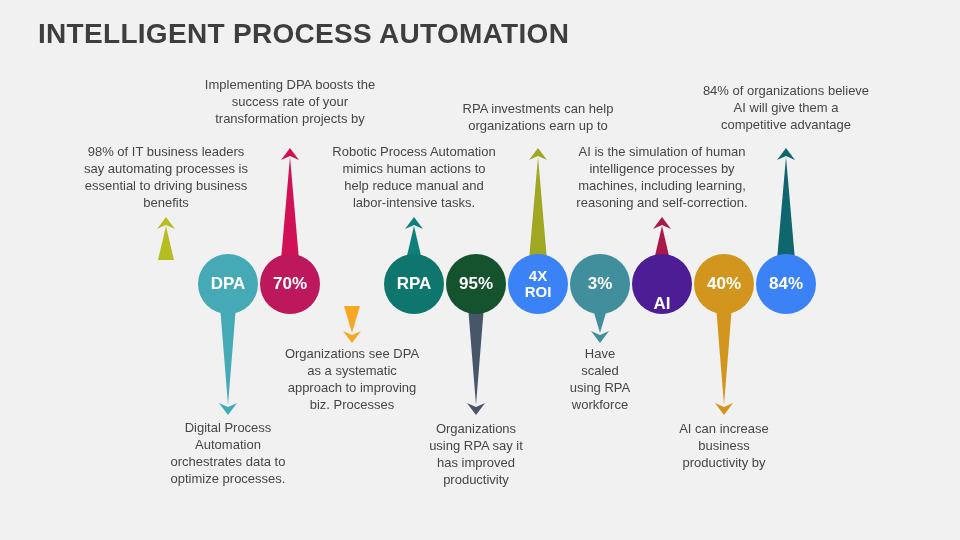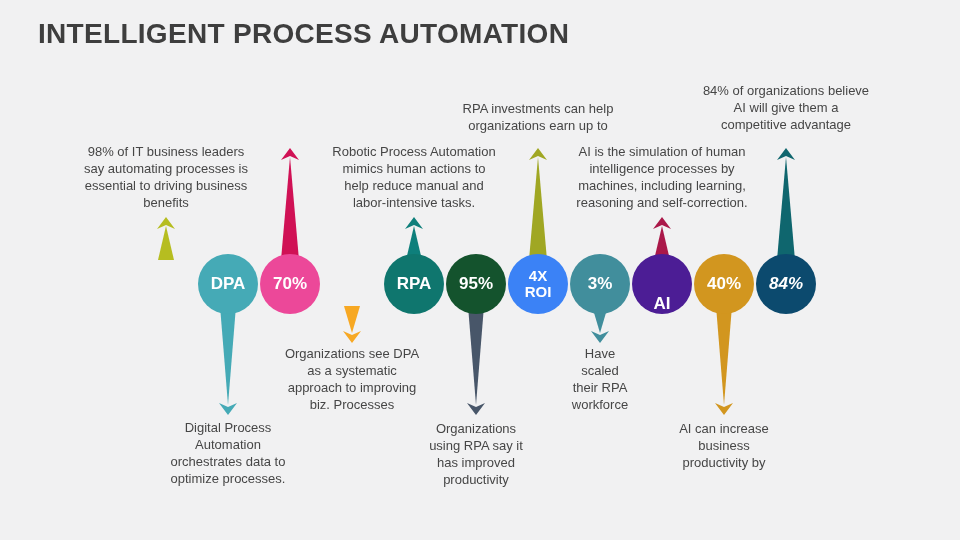--- a/index.html
+++ b/index.html
@@ -48,25 +48,28 @@
       <polygon points="23,0 39,0 31,99"></polygon>
       <polygon points="22,97 31,109 40,97 31,101"></polygon>
     </svg>
     <div class="note n1">Digital Process
 Automation
 orchestrates data to
 optimize processes.</div>
   </div>
 
   <div class="item i2">
+    <div class="note n2">Implementing DPA boosts the
+success rate of your
+transformation projects by</div>
     <svg class="arrow up-long" width="62" height="118" viewBox="0 0 62 118" fill="#d01155">
       <polygon points="22,16 31,4 40,16 31,12"></polygon>
       <polygon points="22,116 40,116 31,13"></polygon>
     </svg>
-    <div class="circle" style="background-color: #ec4899;">
+    <div class="circle" style="background-color: #be185d;">
         <span>70%</span>
       </div>
   </div>
 
   <div class="item i3">
     <svg class="arrow down-short" width="62" height="40" viewBox="0 0 62 40" fill="#f7a823">
       <polygon points="23,0 39,0 31,27"></polygon>
       <polygon points="22,25 31,37 40,25 31,29"></polygon>
     </svg>
     <div class="note n3">Organizations see DPA
@@ -119,21 +122,21 @@
   <div class="item i7">
     <div class="circle" style="background-color: rgb(65, 142, 156);">
         <span>3%</span>
       </div>
     <svg class="arrow down-short" width="62" height="40" viewBox="0 0 62 40" fill="#418e9c">
       <polygon points="23,0 39,0 31,27"></polygon>
       <polygon points="22,25 31,37 40,25 31,29"></polygon>
     </svg>
     <div class="note n7">Have
 scaled
-their RPA
+using RPA
 workforce</div>
   </div>
 
   <div class="item i8">
     <div class="note n8">AI is the simulation of human
 intelligence processes by
 machines, including learning,
 reasoning and self-correction.</div>
     <svg class="arrow up-short" width="62" height="48" viewBox="0 0 62 48" fill="#aa1849">
       <polygon points="22,15 31,3 40,15 31,11"></polygon>
@@ -158,17 +161,17 @@
   </div>
 
   <div class="item i10">
     <div class="note n10">84% of organizations believe
 AI will give them a
 competitive advantage</div>
     <svg class="arrow up-long" width="62" height="118" viewBox="0 0 62 118" fill="#0f666e">
       <polygon points="22,16 31,4 40,16 31,12"></polygon>
       <polygon points="22,116 40,116 31,13"></polygon>
     </svg>
-    <div class="circle" style="background-color: #0c4a6e; font-style: italic;">
+    <div class="circle" style="background-color: #3b82f6;">
         <span>84%</span>
       </div>
   </div>
 </div>
 
 </body></html>

